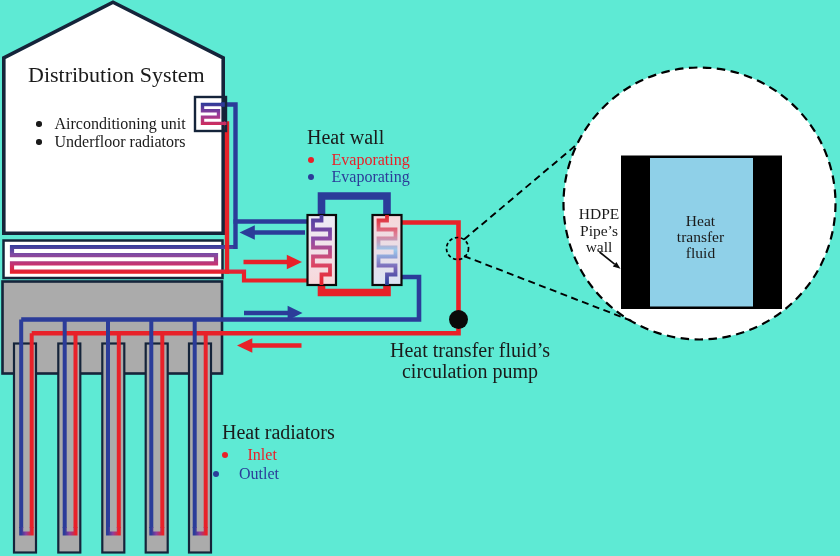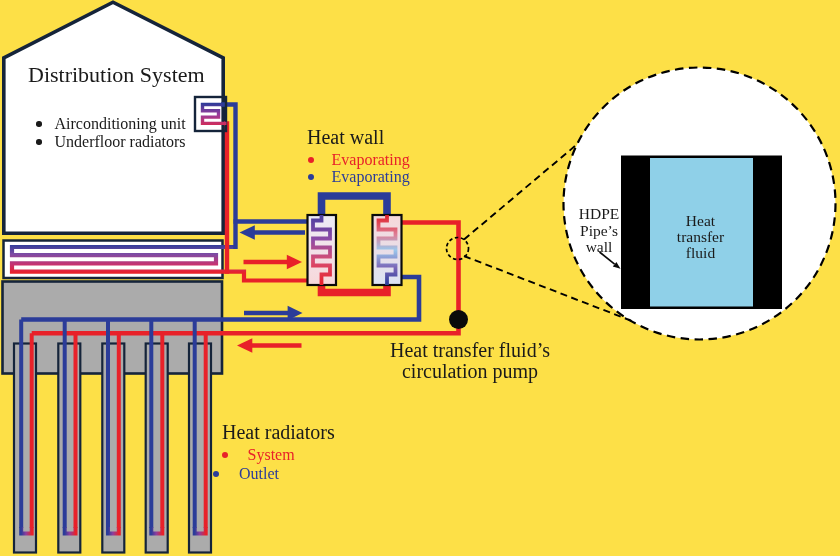--- a/index.html
+++ b/index.html
@@ -1,17 +1,17 @@
 <!DOCTYPE html>
 <html><head>
 <meta charset="utf-8">
 <style>
   html,body { margin:0; padding:0; background:#fff; }
   .stage {
-    position:relative; width:840px; height:556px; background:#fde047;
+    position:relative; width:840px; height:556px; background:#5eead4;
     font-family:"Liberation Serif", serif; color:#1a1a1a; overflow:hidden;
   }
   .stage svg { position:absolute; left:0; top:0; }
   .label { position:absolute; white-space:pre-line; line-height:1.05; }
   .ctr  { transform:translate(-50%,-50%); text-align:center; }
   .vctr { transform:translateY(-50%); }
   .t-dist  { font-size:22px; }
   .t-hp    { font-size:20px; }
   .t-pump  { font-size:20px; line-height:20.5px; }
   .t-hex   { font-size:20px; }
@@ -194,21 +194,21 @@
     <span class="txt-blue" style="margin-left:18px;">Evaporating</span>
   </div>
 
   <div class="label t-pump ctr" style="left:470px; top:360px;">Heat transfer fluid’s
 circulation pump</div>
 
   <div class="label t-hex vctr" style="left:222px; top:431.5px;">Heat radiators</div>
 
   <div class="legend-row" style="left:221.5px; top:455px;">
     <span class="dot dot-red"></span>
-    <span class="txt-red" style="margin-left:20px;">System</span>
+    <span class="txt-red" style="margin-left:20px;">Inlet</span>
   </div>
   <div class="legend-row" style="left:213px; top:473.5px;">
     <span class="dot dot-blue"></span>
     <span class="txt-blue" style="margin-left:20px;">Outlet</span>
   </div>
 
 
   <div class="label t-fluid ctr" style="left:700.5px; top:237px;">Heat
 transfer
 fluid</div>

